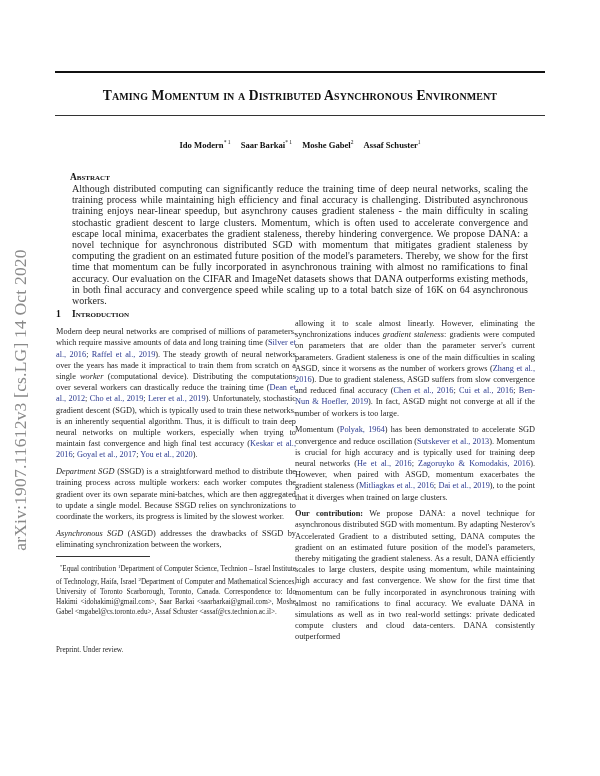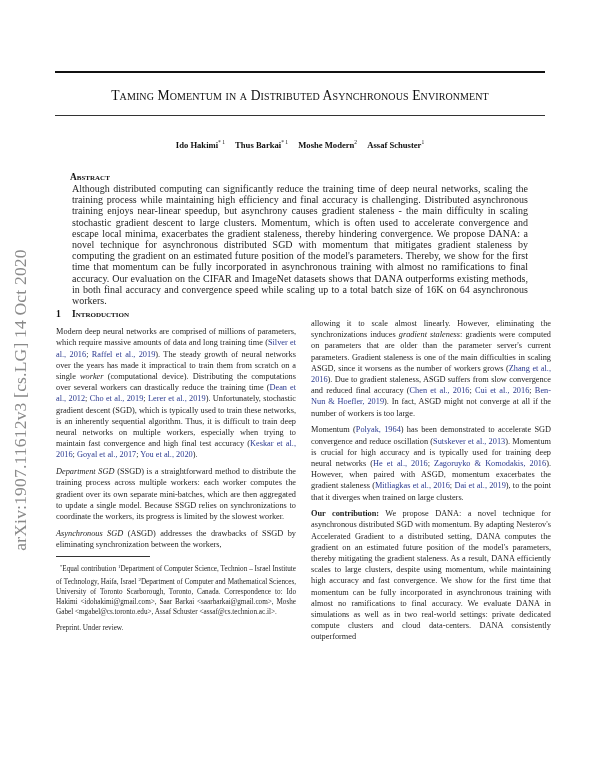--- a/index.html
+++ b/index.html
@@ -4,21 +4,21 @@
   <style>
     html, body { margin: 0; padding: 0; }
     body {
       width: 600px; height: 776px; background: #ffffff; position: relative; overflow: hidden;
       font-family: "Liberation Serif", "DejaVu Serif", serif; color: #1a1a1a;
     }
     .rule-top { position: absolute; left: 55px; top: 71px; width: 490px; height: 2px; background: #111; }
     .rule-bottom { position: absolute; left: 55px; top: 115px; width: 490px; height: 1px; background: #333; }
     .title {
       position: absolute; left: 55px; top: 88px; width: 490px; text-align: center;
-      font-weight: normal; font-size: 13.6px; letter-spacing: 0.1px; font-variant: small-caps;
+      font-weight: bold; font-size: 13.6px; letter-spacing: 0.1px; font-variant: small-caps;
       white-space: nowrap; color: #111;
     }
     .authors {
       position: absolute; left: 55px; top: 139px; width: 490px; text-align: center;
       font-weight: bold; font-size: 8.6px; color: #111; white-space: nowrap;
     }
     .authors .au { margin: 0 4px; }
     .authors sup { font-size: 5.5px; font-weight: normal; }
     .arxiv {
       position: absolute; left: 3px; top: 180px; width: 34px; height: 440px;
@@ -34,46 +34,46 @@
     }
     .abstract-body {
       position: absolute; left: 72px; top: 183px; width: 456px;
       font-size: 10px; line-height: 11.2px; text-align: justify; color: #1f1f1f;
     }
     .col {
       position: absolute; width: 240px; font-size: 8.3px; line-height: 11.2px;
       text-align: justify; color: #1f1f1f; hyphens: manual;
     }
     .col-left { left: 56px; top: 308px; }
-    .col-right { left: 311px; top: 318px; }
+    .col-right { left: 295px; top: 318px; }
     .sec-head {
       font-weight: bold; font-size: 9.6px; font-variant: small-caps; margin: 0 0 7px 0;
       color: #111; text-align: left;
     }
     .sec-head .num { display: inline-block; width: 16px; }
     p { margin: 0 0 5.5px 0; }
     .cite { color: #2b3a8f; }
     i { font-style: italic; }
     .fn-rule { width: 94px; height: 1px; background: #333; margin: 6px 0 5px 0; }
     .footnote { font-size: 7.2px; line-height: 9.8px; text-align: justify; color: #1f1f1f; }
     .footnote sup { font-size: 5px; }
-    .preprint { font-size: 7.2px; margin-top: 5px; color: #1f1f1f; }
+    .preprint { font-size: 7.2px; margin-top: 27px; color: #1f1f1f; }
     .bold-lead { font-weight: bold; }
   </style>
 </head>
 <body>
 
 <div class="rule-top"></div>
 <div class="title">Taming Momentum in a Distributed Asynchronous Environment</div>
 <div class="rule-bottom"></div>
 
 <div class="authors">
-  <span class="au"><span>Ido Hakimi</span><sup>* 1</sup></span>
-  <span class="au"><span>Thus Barkai</span><sup>* 1</sup></span>
-  <span class="au"><span>Moshe Modern</span><sup>2</sup></span>
+  <span class="au"><span>Ido Modern</span><sup>* 1</sup></span>
+  <span class="au"><span>Saar Barkai</span><sup>* 1</sup></span>
+  <span class="au"><span>Moshe Gabel</span><sup>2</sup></span>
   <span class="au"><span>Assaf Schuster</span><sup>1</sup></span>
 </div>
 
 <div class="arxiv">
   <span>arXiv:1907.11612v3  [cs.LG]  14 Oct 2020</span>
 </div>
 
 <div class="abstract-head">Abstract</div>
 <div class="abstract-body">Although distributed computing can significantly reduce the training time of deep neural networks, scaling the training process while maintaining high efficiency and final accuracy is challenging. Distributed asynchronous training enjoys near-linear speedup, but asynchrony causes gradient staleness - the main difficulty in scaling stochastic gradient descent to large clusters. Momentum, which is often used to accelerate convergence and escape local minima, exacerbates the gradient staleness, thereby hindering convergence. We propose DANA: a novel technique for asynchronous distributed SGD with momentum that mitigates gradient staleness by computing the gradient on an estimated future position of the model's parameters. Thereby, we show for the first time that momentum can be fully incorporated in asynchronous training with almost no ramifications to final accuracy. Our evaluation on the CIFAR and ImageNet datasets shows that DANA outperforms existing methods, in both final accuracy and convergence speed while scaling up to a total batch size of 16K on 64 asynchronous workers.</div>
 

